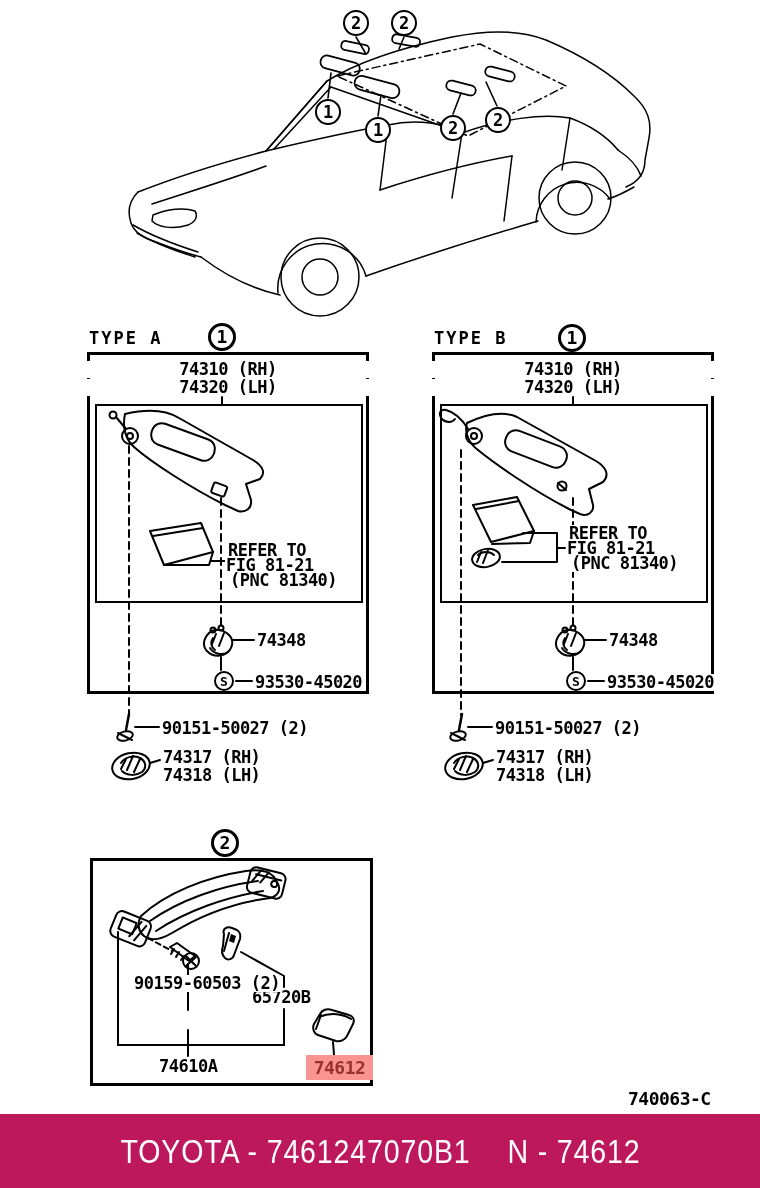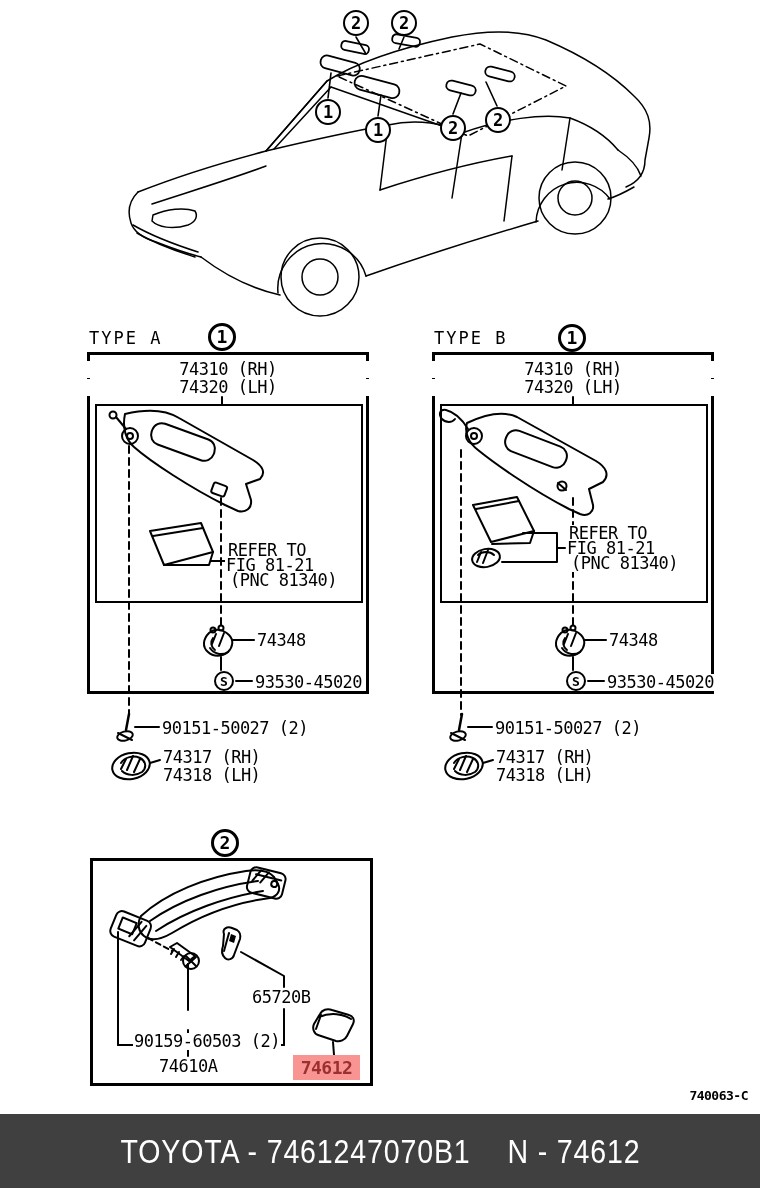--- a/index.html
+++ b/index.html
@@ -1,36 +1,36 @@
 <!DOCTYPE html>
 <html><head>
 <meta charset="utf-8">
 <style>
   html,body{margin:0;padding:0;background:#fff;}
   .page{position:relative;width:760px;height:1188px;background:#ffffff;overflow:hidden;
         font-family:"DejaVu Sans Mono",monospace;color:#000;}
   .art{position:absolute;left:0;top:0;}
-  .pn{position:absolute;font-weight:normal;font-size:17px;letter-spacing:-0.5px;line-height:1;
+  .pn{position:absolute;font-weight:bold;font-size:17px;letter-spacing:-0.5px;line-height:1;
       white-space:nowrap;background:#fff;padding:0 1px;}
   .pn.ctr{text-align:center;padding:0;}
   .box{position:absolute;border:3px solid #000;background:transparent;box-sizing:border-box;}
   .box.inner{border-width:2.5px;}
   .callout{position:absolute;width:28px;height:28px;border:3px solid #000;border-radius:50%;
            background:#fff;display:flex;align-items:center;justify-content:center;
            font-weight:bold;font-size:18px;box-sizing:border-box;line-height:1;}
   .callout.sm{width:26px;height:26px;border-width:2.5px;font-size:17px;}
   .scircle{position:absolute;width:20px;height:20px;border:2.5px solid #000;border-radius:50%;
            background:#fff;display:flex;align-items:center;justify-content:center;
            font-weight:bold;font-size:13px;box-sizing:border-box;line-height:1;}
-  .hl{position:absolute;left:293px;top:1055px;width:67px;height:25px;background:#f89592;
+  .hl{position:absolute;left:306px;top:1055px;width:67px;height:25px;background:#f89592;
       color:#9c3030;font-weight:bold;font-size:18px;letter-spacing:-0.5px;
       display:flex;align-items:center;justify-content:center;}
-  .pagecode{position:absolute;left:628px;top:1088px;width:120px;text-align:right;
-            font-weight:bold;font-size:13px;letter-spacing:-0.5px;}
-  .footer{position:absolute;left:0;top:1114px;width:760px;height:74px;background:#404040;
+  .pagecode{position:absolute;left:628px;top:1088px;width:120px;
+            font-weight:bold;font-size:18px;letter-spacing:-0.5px;}
+  .footer{position:absolute;left:0;top:1114px;width:760px;height:74px;background:#be185d;
           display:flex;align-items:center;justify-content:center;}
   .footer-inner{display:flex;gap:44px;transform:scaleX(0.84);color:#fff;
                 font-family:"Liberation Sans",sans-serif;font-size:34px;letter-spacing:1px;
                 white-space:nowrap;}
 </style>
 </head>
 <body>
 
 <div class="page">
 
@@ -259,21 +259,21 @@
   <div class="pn" style="left:570px;top:555px;">(PNC 81340)</div>
   <div class="pn" style="left:608px;top:632px;">74348</div>
   <div class="scircle" style="left:566px;top:671px;">S</div>
   <div class="pn" style="left:606px;top:674px;">93530-45020</div>
   <div class="pn" style="left:494px;top:720px;">90151-50027 (2)</div>
   <div class="pn" style="left:495px;top:749px;">74317 (RH)</div>
   <div class="pn" style="left:495px;top:767px;">74318 (LH)</div>
 
   <div class="callout" style="left:211px;top:829px;">2</div>
   <div class="pn" style="left:251px;top:989px;">65720B</div>
-  <div class="pn" style="left:133px;top:1033px;">90159-60503 (2)</div>
+  <div class="pn" style="left:133px;top:975px;">90159-60503 (2)</div>
   <div class="pn" style="left:158px;top:1058px;">74610A</div>
   <div class="hl">74612</div>
 
   <div class="pagecode">740063-C</div>
   <div class="footer">
     <div class="footer-inner">
       <span>TOYOTA - 7461247070B1</span>
       <span>N - 74612</span>
     </div>
   </div>

